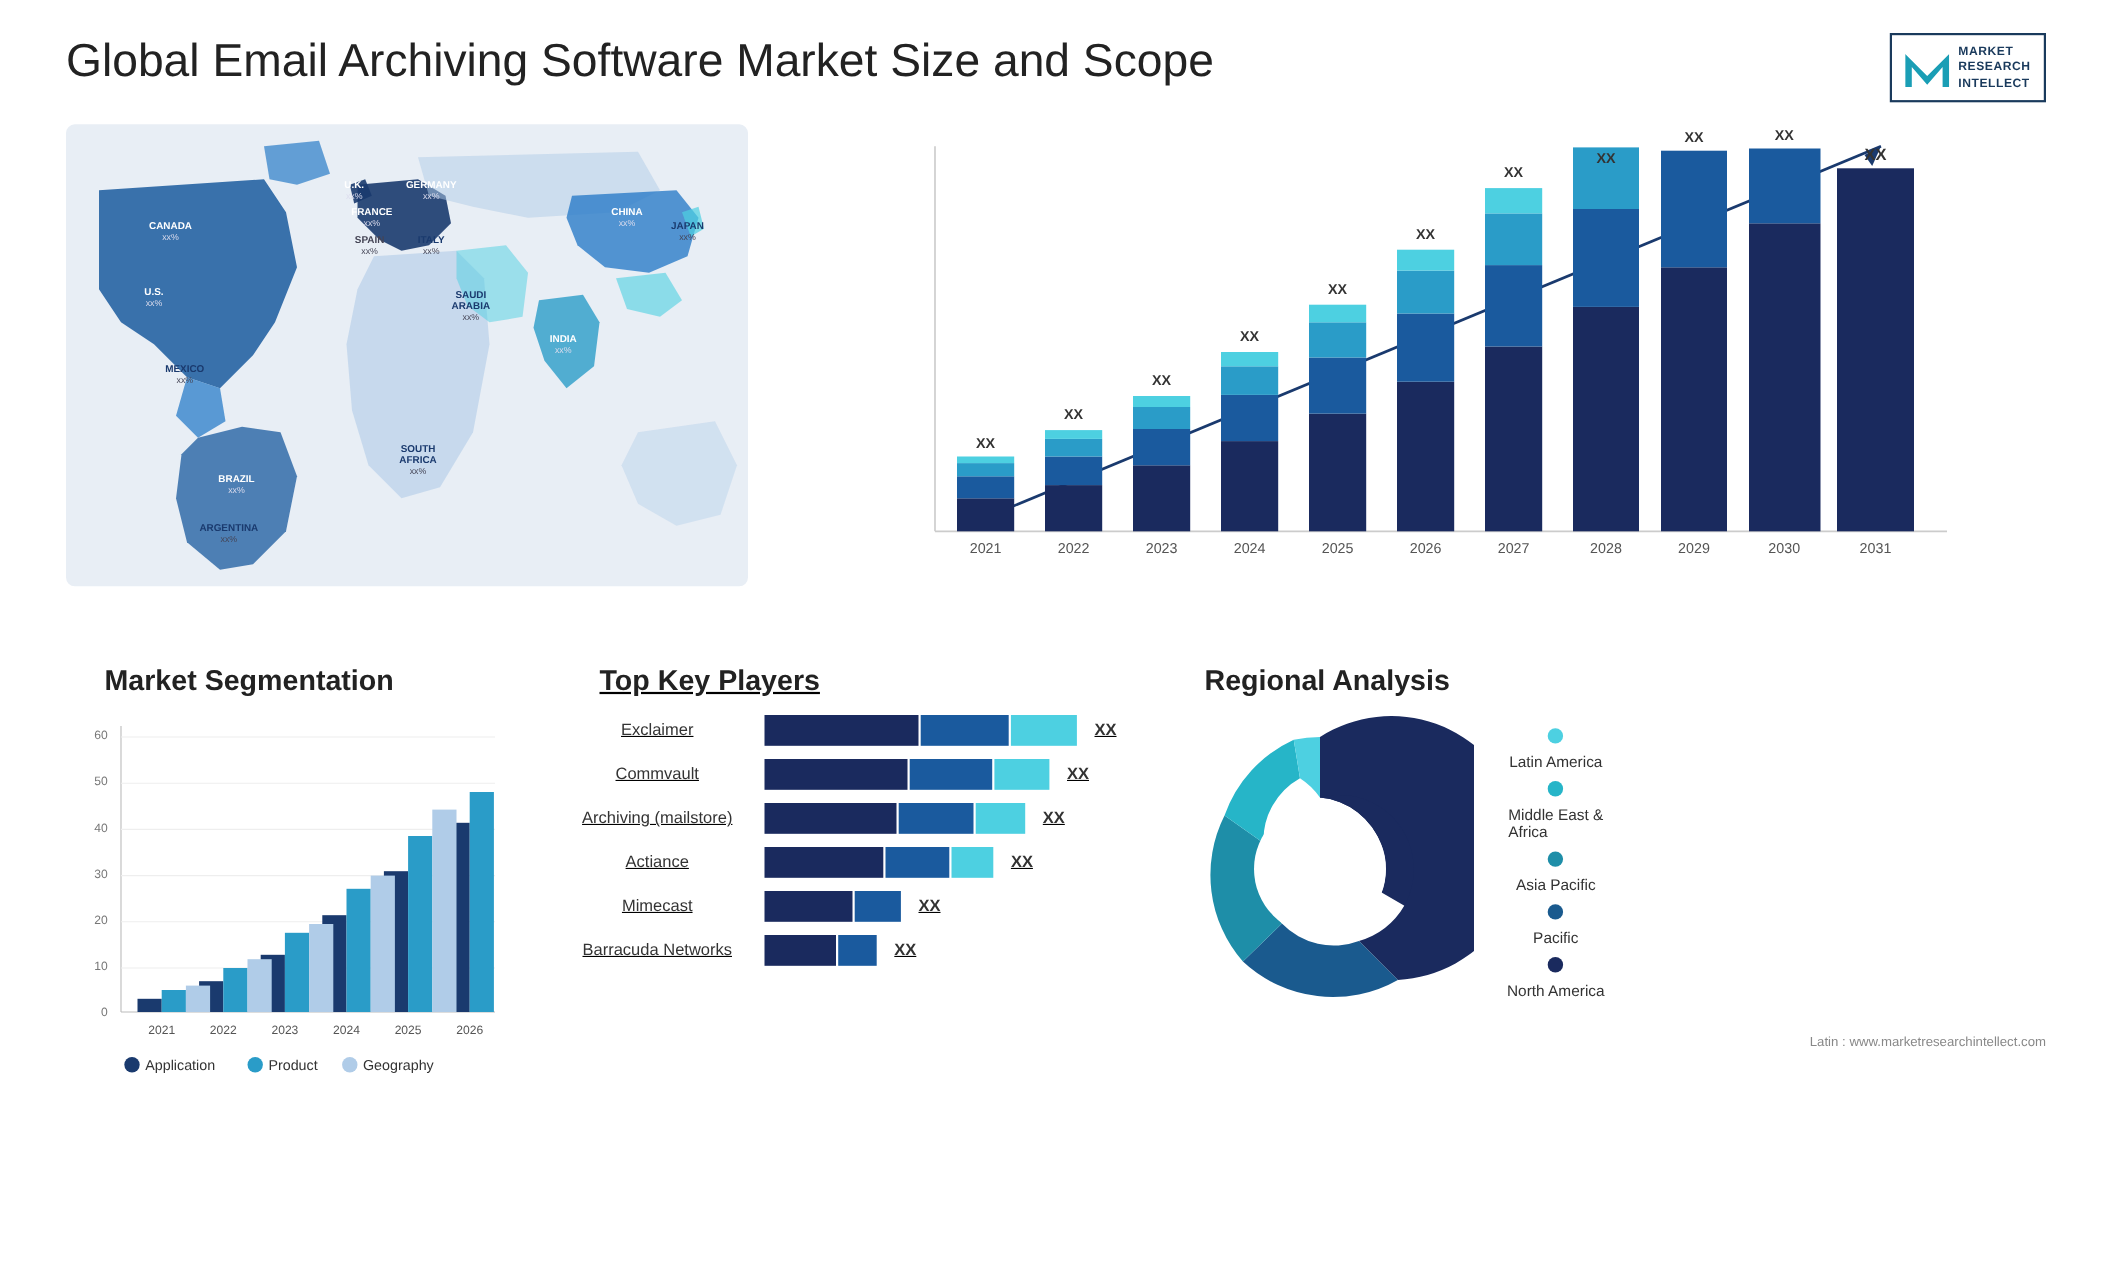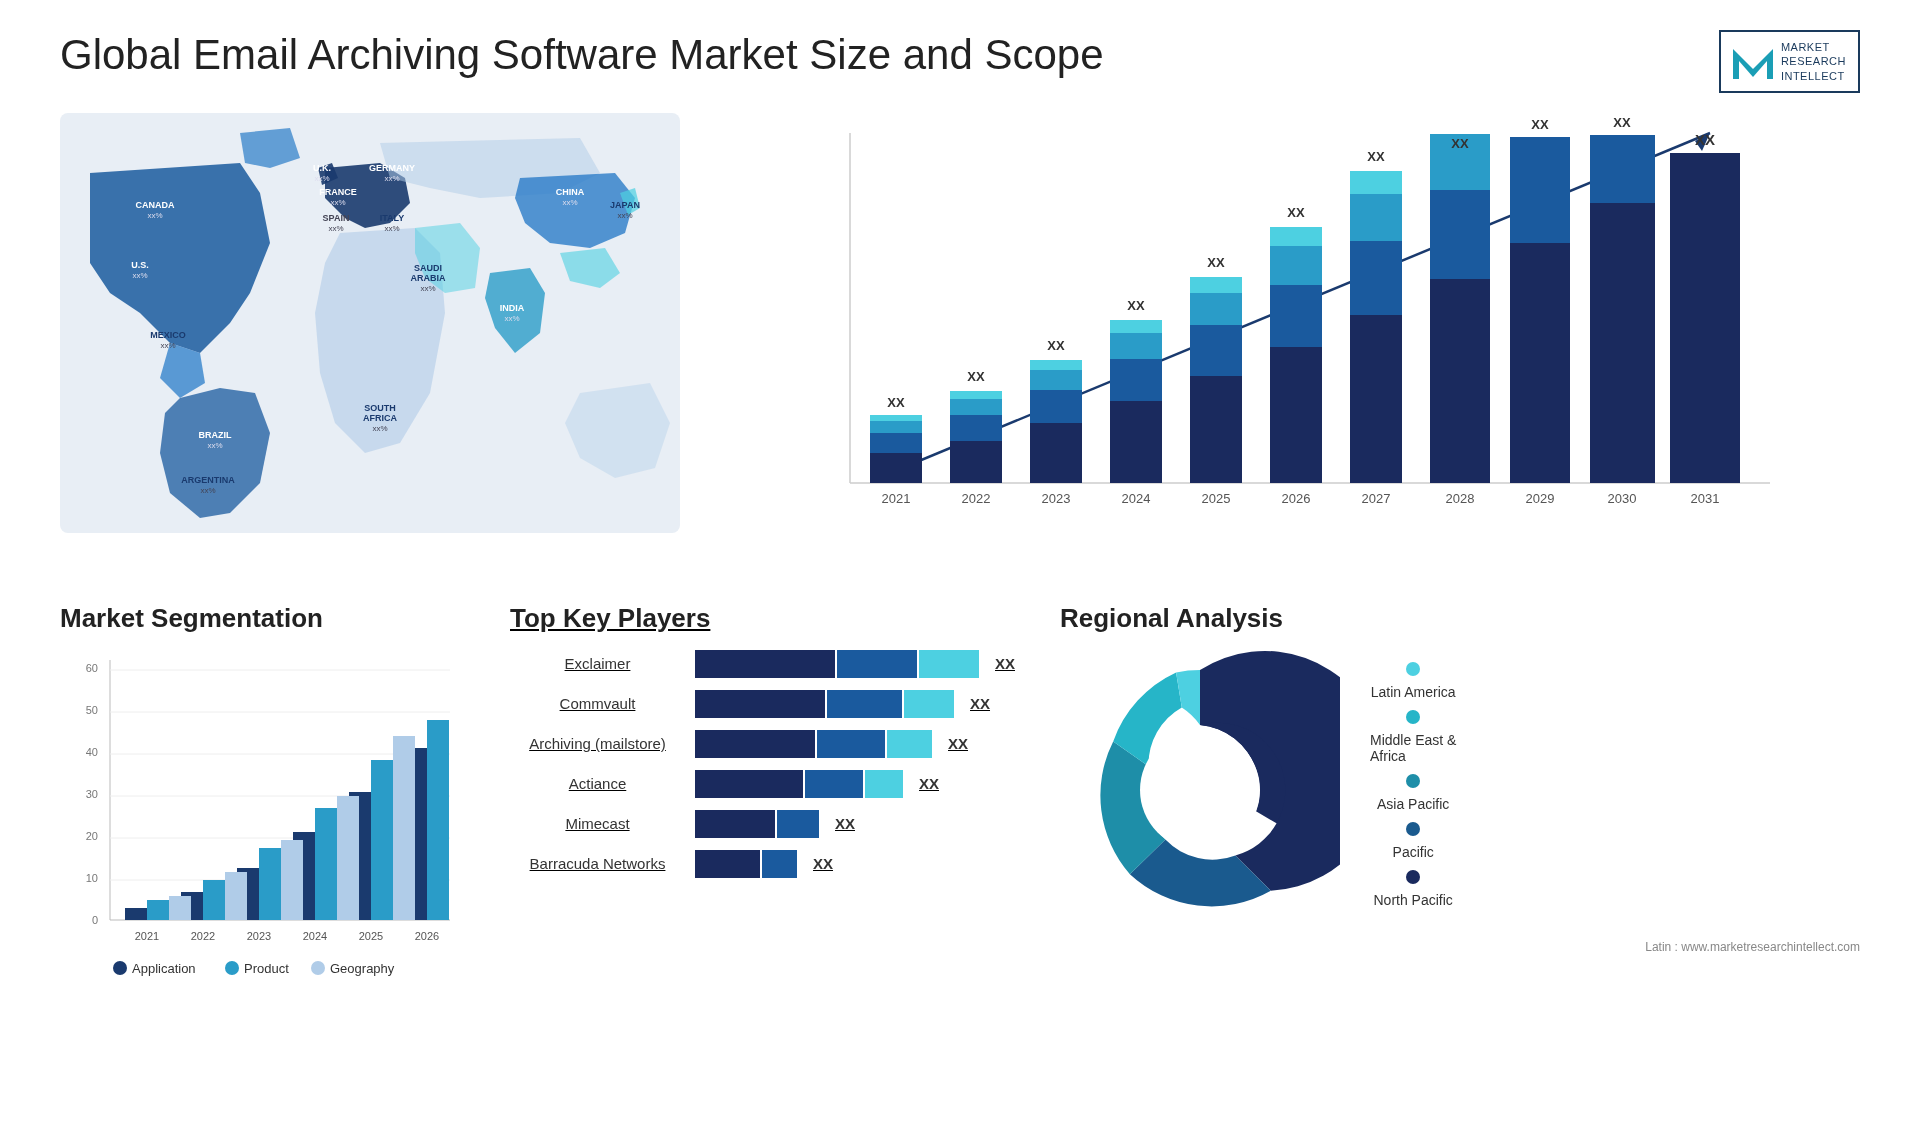--- a/index.html
+++ b/index.html
@@ -57,20 +57,21 @@
       flex: 0 0 520px;
     }
     .regional-section {
       flex: 1;
     }
     .section-title {
       font-size: 26px;
       font-weight: 700;
       color: #222;
       margin-bottom: 16px;
+      margin-left: 35px;
     }
 
     
     .players-list {
       margin-top: 10px;
     }
     .player-row {
       display: flex;
       align-items: center;
       margin-bottom: 12px;
@@ -134,21 +135,21 @@
       gap: 8px;
       border: 2px solid #1a3a5c;
       padding: 8px 12px;
     }
     .logo-m-shape {
       width: 40px;
       height: 40px;
     }
     .logo-text-block {
       font-size: 11px;
-      font-weight: 400;
+      font-weight: 700;
       color: #1a3a5c;
       line-height: 1.3;
       letter-spacing: 0.5px;
       text-transform: uppercase;
     }
   </style>
 </head>
 <body>
 
 <div class="page-container">
@@ -533,21 +534,21 @@
           <li class="legend-item">
             <div class="legend-dot" style="background:#1e8ea8;"></div>
             <span>Asia Pacific</span>
           </li>
           <li class="legend-item">
             <div class="legend-dot" style="background:#1a5a8e;"></div>
             <span>Pacific</span>
           </li>
           <li class="legend-item">
             <div class="legend-dot" style="background:#1a2a5e;"></div>
-            <span>North Pacific</span>
+            <span>North America</span>
           </li>
         </ul>
       </div>
       <p class="source-text">Latin : www.marketresearchintellect.com</p>
     </div>
 
   </div>
 
 </div>
 

